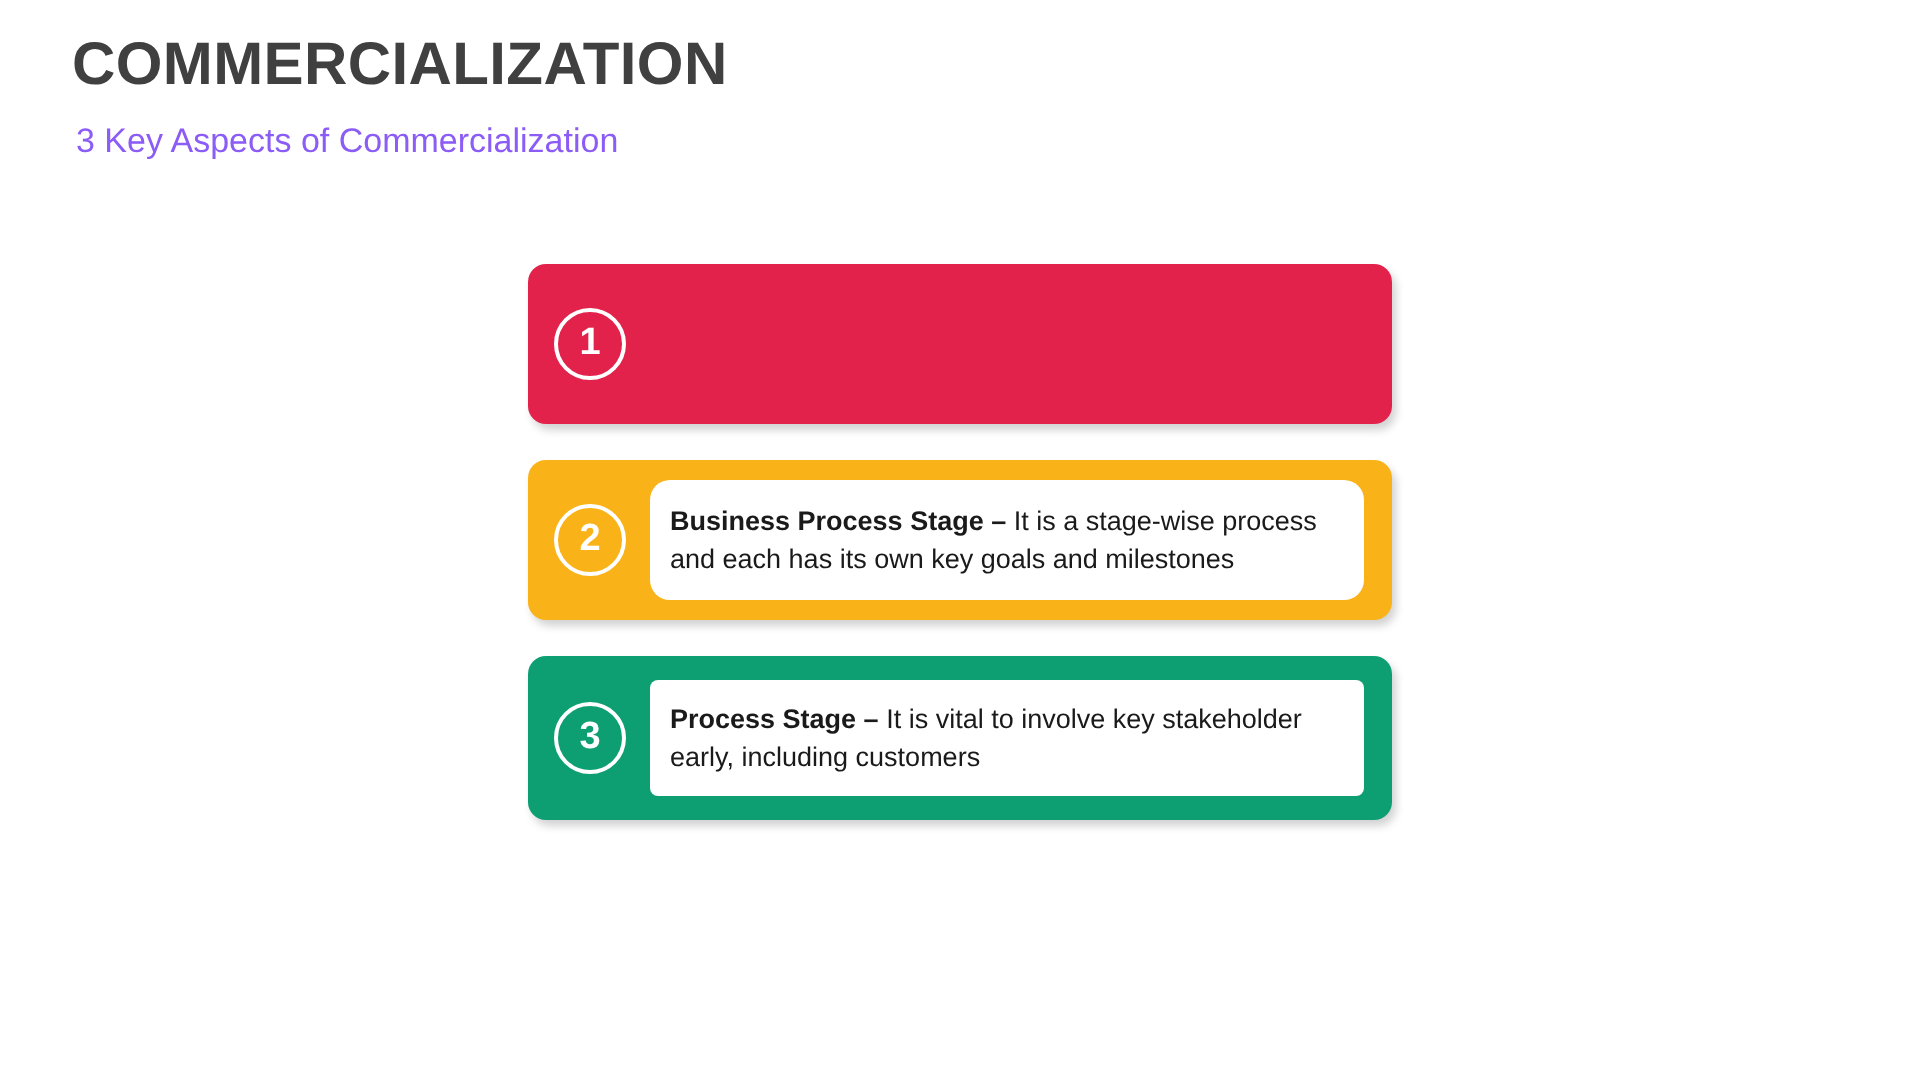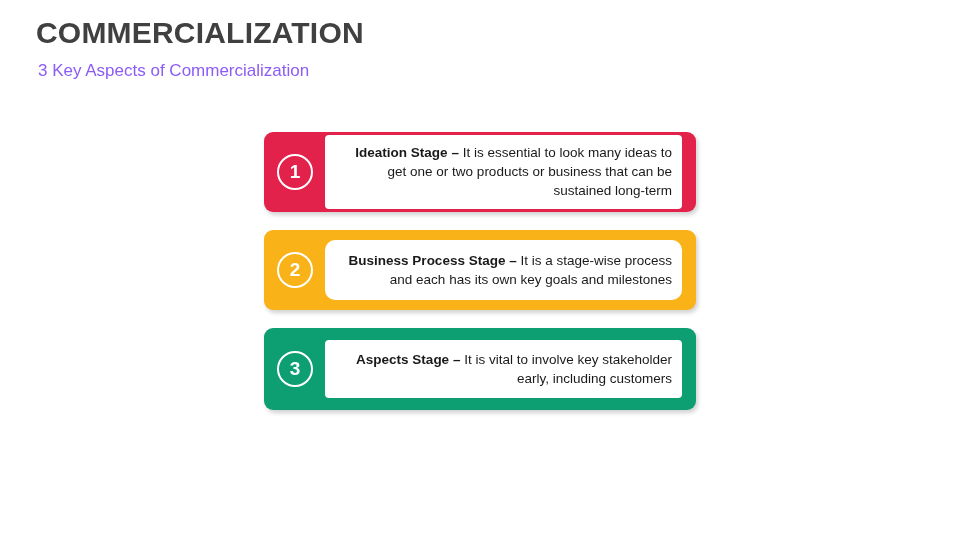--- a/index.html
+++ b/index.html
@@ -13,21 +13,20 @@
     font-family: "Liberation Sans", sans-serif;
     overflow: hidden;
     position: relative;
   }
   .slide {
     position: absolute;
     left: 0; top: 0;
     width: 960px;
     height: 540px;
     background: #ffffff;
-    text-align: right;
   }
   .title {
     position: absolute;
     left: 36px;
     top: 16px;
     font-size: 30px;
     font-weight: bold;
     color: #404040;
     letter-spacing: 0.2px;
   }
@@ -103,39 +102,34 @@
 
 <div class="slide">
 
   <div class="title">COMMERCIALIZATION</div>
   <div class="subtitle">3 Key Aspects of Commercialization</div>
 
   <div class="rows">
 
     <div class="row row-1 r1">
       <div class="badge">1</div>
-      <div class="card">
-        <div class="card-text">
-          <b>Ideation Stage – </b><span>It is essential to look many  ideas to get one or two products or business that can be sustained long-term</span>
-        </div>
-      </div>
     </div>
 
     <div class="row row-2 r2">
       <div class="badge">2</div>
       <div class="card">
         <div class="card-text">
           <b>Business Process Stage – </b><span>It is a stage-wise process and each has its own key goals and milestones</span>
         </div>
       </div>
     </div>
 
     <div class="row row-3 r3">
       <div class="badge">3</div>
       <div class="card">
         <div class="card-text">
-          <b>Aspects Stage – </b><span>It is vital to involve key stakeholder early, including customers</span>
+          <b>Process Stage – </b><span>It is vital to involve key stakeholder early, including customers</span>
         </div>
       </div>
     </div>
 
   </div>
 </div>
 
 </body></html>

